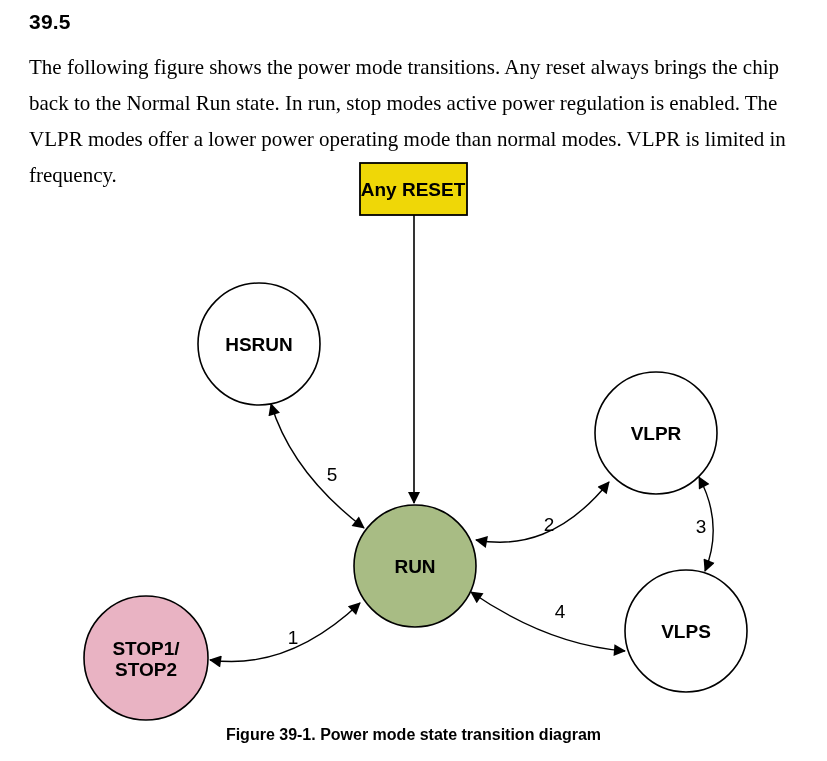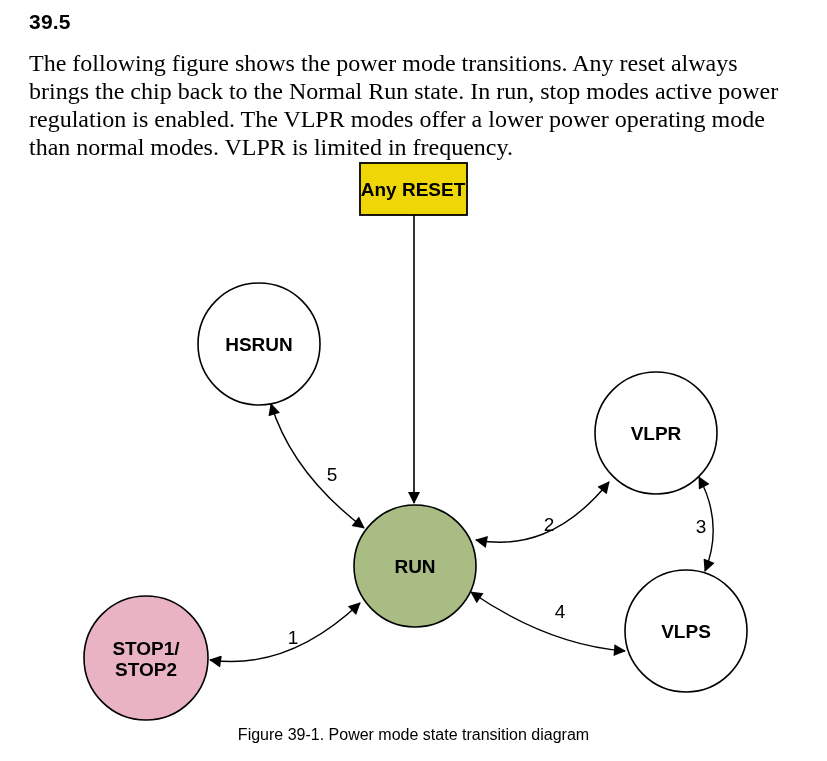--- a/index.html
+++ b/index.html
@@ -18,22 +18,22 @@
     font-weight: bold;
     font-family: "Liberation Sans", sans-serif;
     display: flex;
     gap: 30px;
     letter-spacing: 0.2px;
   }
   .body-text {
     margin: 15px 20px 0 29px;
     width: 772px;
     font-family: "Liberation Serif", serif;
-    font-size: 24px;
-    line-height: 28px;
+    font-size: 21px;
+    line-height: 36px;
     color: #000000;
   }
   svg.diagram {
     position: absolute;
     top: 0; left: 0;
     width: 827px; height: 761px;
   }
   .node-label {
     font-family: "Liberation Sans", sans-serif;
     font-weight: bold;
@@ -46,21 +46,21 @@
     font-size: 19px;
     fill: #000000;
   }
   .caption {
     position: absolute;
     top: 726px;
     left: 0;
     width: 827px;
     text-align: center;
     font-family: "Liberation Sans", sans-serif;
-    font-weight: normal;
+    font-weight: bold;
     font-size: 16px;
     color: #000000;
   }
 </style>
 </head>
 <body>
 
 <div class="page">
 
   <div class="heading">

